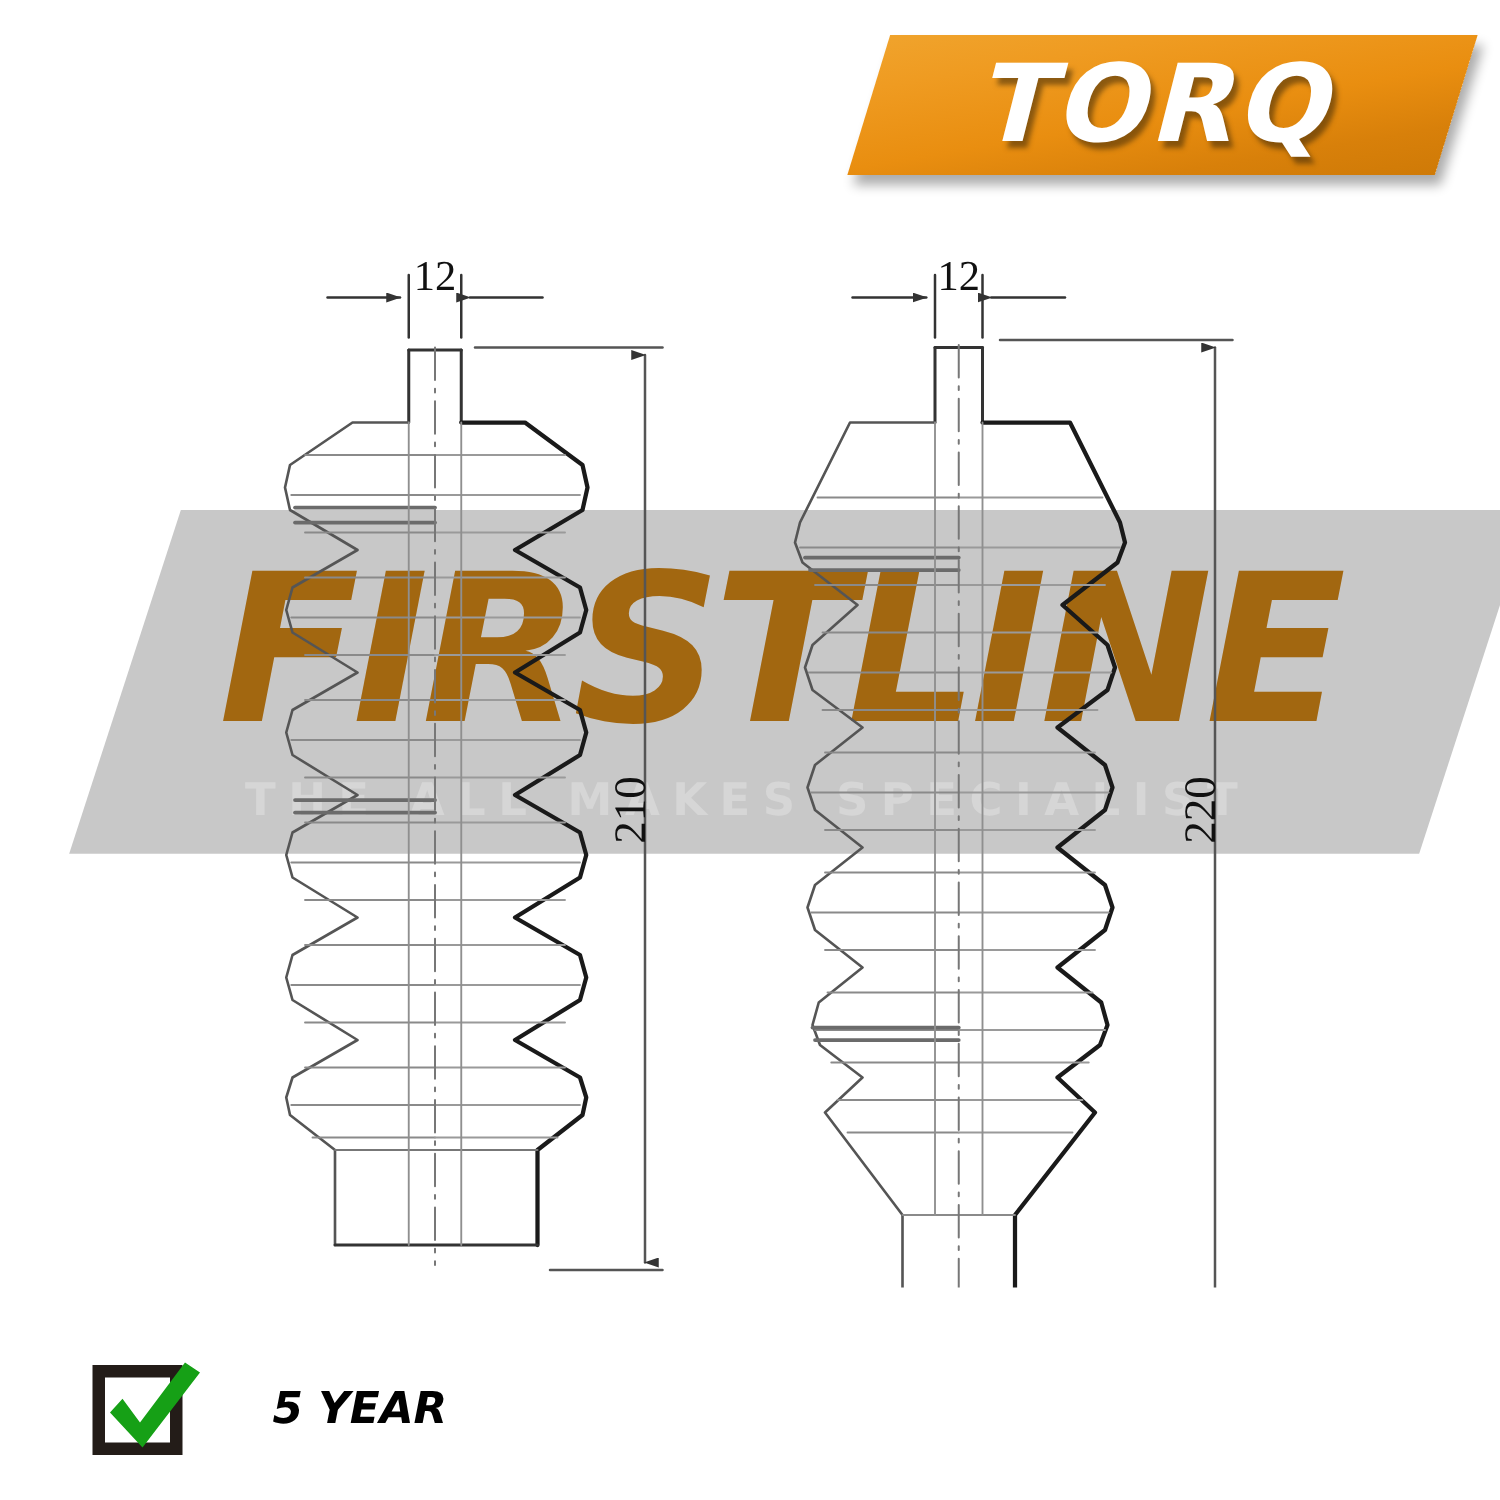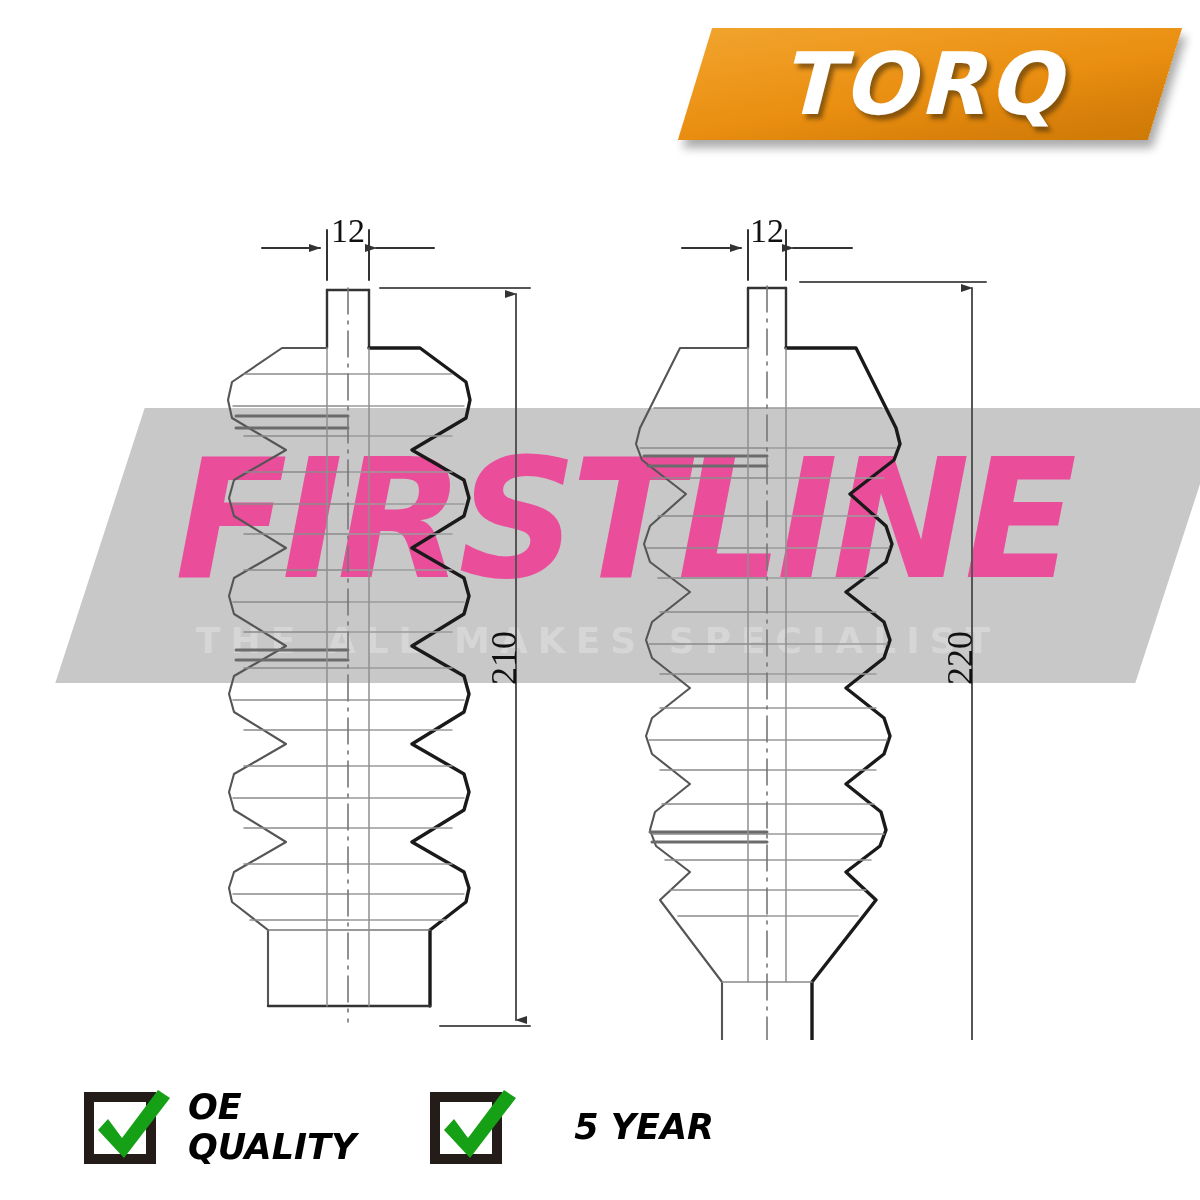--- a/index.html
+++ b/index.html
@@ -49,35 +49,35 @@
   #watermark .wmtext {
     position:absolute; left:0; top:0; width:1200px; height:275px;
   }
   #watermark .wmmain {
     position:absolute; left:175px; top:30px;
     font-family:"DejaVu Sans", sans-serif;
     font-style:italic;
     font-weight:bold;
     font-size:165px;
     line-height:1;
-    color:#ec4899;
+    color:#a16207;
     letter-spacing:-6px;
     opacity:0.95;
   }
   #watermark .wmsub {
     position:absolute; left:196px; top:212px;
     font-family:"DejaVu Sans", sans-serif;
     font-weight:bold;
     font-size:36px;
     letter-spacing:10px;
     color:#d6d6d6;
   }
 
   
-  #drawing { position:absolute; left:0; top:160px; width:1095px; height:880px; }
+  #drawing { position:absolute; left:0; top:150px; width:1095px; height:880px; }
   #drawing svg { display:block; }
 
   
   #badges {
     position:absolute; left:0; top:1055px; width:1200px; height:145px;
     display:flex; align-items:center;
   }
   .badge { display:flex; align-items:center; }
   .badge.b1 { margin-left:26px; }
   .badge.b2 { margin-left:82px; }
@@ -337,29 +337,20 @@
         <text x="767" y="970" font-family="Liberation Serif, serif" font-size="34" fill="#111" text-anchor="middle" stroke="none">26</text>
       </g>
 
       </g>
     </svg>
   </div>
 
   <div id="badges">
 
 
-    <div class="badge b2">
-      <div class="tickbox">
-        <div class="sq"></div>
-        <svg width="92" height="92" viewBox="0 0 92 92" aria-hidden="true">
-          <path d="M16,44 L26,33 L40,52 L76,4 L88,12 L42,72 Z" fill="#16a016"></path>
-        </svg>
-      </div>
-      <div class="label"><span>OE</span><br><span>QUALITY</span></div>
-    </div>
 
     <div class="badge b3">
       <div class="tickbox">
         <div class="sq"></div>
         <svg width="92" height="92" viewBox="0 0 92 92" aria-hidden="true">
           <path d="M16,44 L26,33 L40,52 L76,4 L88,12 L42,72 Z" fill="#16a016"></path>
         </svg>
       </div>
       <div class="label"><span>5 YEAR</span><br></div>
     </div>

